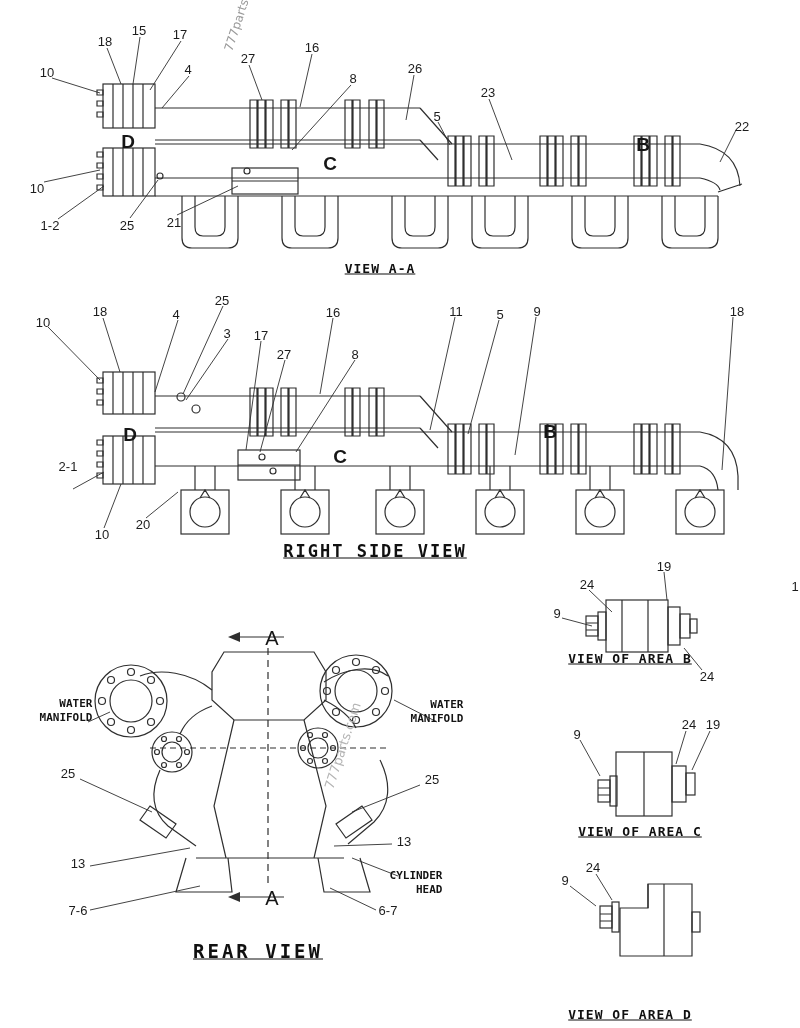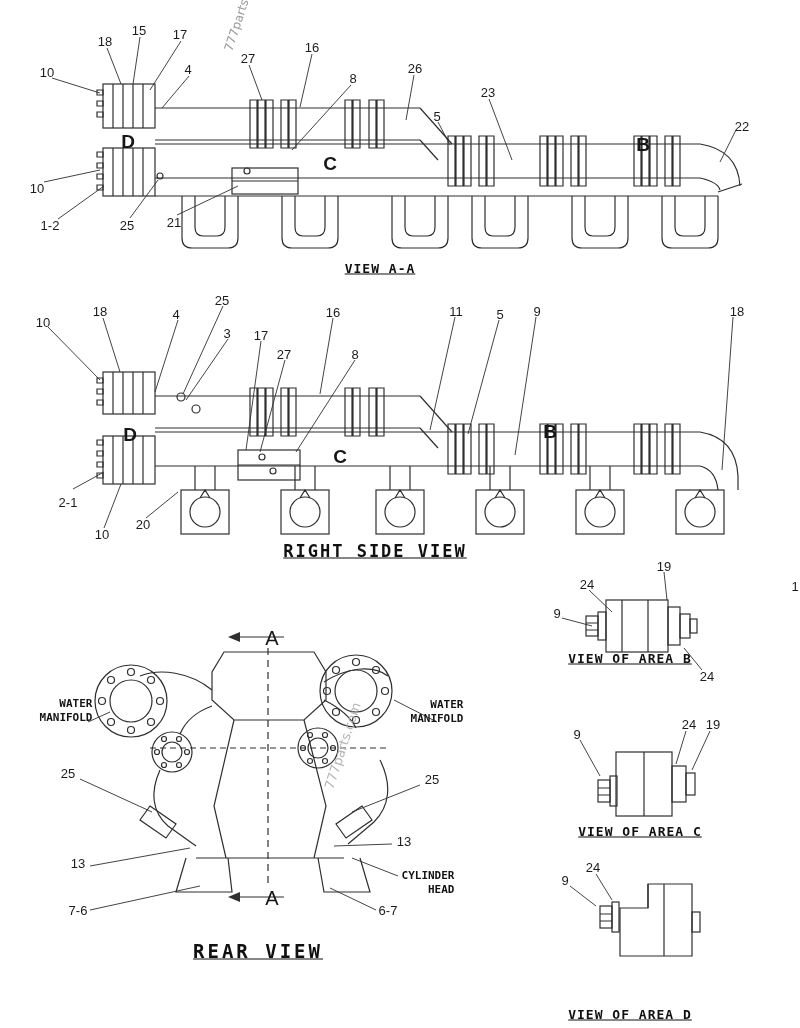--- a/index.html
+++ b/index.html
@@ -241,35 +241,35 @@
   <span class="co" style="left:222px;top:300px">25</span>
   <span class="co" style="left:227px;top:333px">3</span>
   <span class="co" style="left:261px;top:335px">17</span>
   <span class="co" style="left:284px;top:354px">27</span>
   <span class="co" style="left:333px;top:312px">16</span>
   <span class="co" style="left:355px;top:354px">8</span>
   <span class="co" style="left:456px;top:311px">11</span>
   <span class="co" style="left:500px;top:314px">5</span>
   <span class="co" style="left:537px;top:311px">9</span>
   <span class="co" style="left:737px;top:311px">18</span>
-  <span class="co" style="left:68px;top:502px">2-1</span>
+  <span class="co" style="left:68px;top:466px">2-1</span>
   <span class="co" style="left:102px;top:534px">10</span>
   <span class="co" style="left:143px;top:524px">20</span>
   <span class="ltr" style="left:130px;top:434px">D</span>
   <span class="ltr" style="left:340px;top:456px">C</span>
   <span class="ltr" style="left:550px;top:431px">B</span>
   <span class="cap cap-lg" style="left:375px;top:551px">RIGHT SIDE VIEW</span>
 
   <span class="a-ltr" style="left:272px;top:638px">A</span>
   <span class="a-ltr" style="left:272px;top:898px">A</span>
   <span class="lbl" style="left:66px;top:711px">WATER
 MANIFOLD</span>
   <span class="lbl" style="left:437px;top:712px">WATER
 MANIFOLD</span>
-  <span class="lbl" style="left:428px;top:883px">CYLINDER
+  <span class="lbl" style="left:416px;top:883px">CYLINDER
 HEAD</span>
   <span class="co" style="left:68px;top:773px">25</span>
   <span class="co" style="left:432px;top:779px">25</span>
   <span class="co" style="left:78px;top:863px">13</span>
   <span class="co" style="left:404px;top:841px">13</span>
   <span class="co" style="left:78px;top:910px">7-6</span>
   <span class="co" style="left:388px;top:910px">6-7</span>
   <span class="cap cap-xl" style="left:258px;top:928px">REAR VIEW</span>
 
   <span class="co" style="left:587px;top:584px">24</span>

